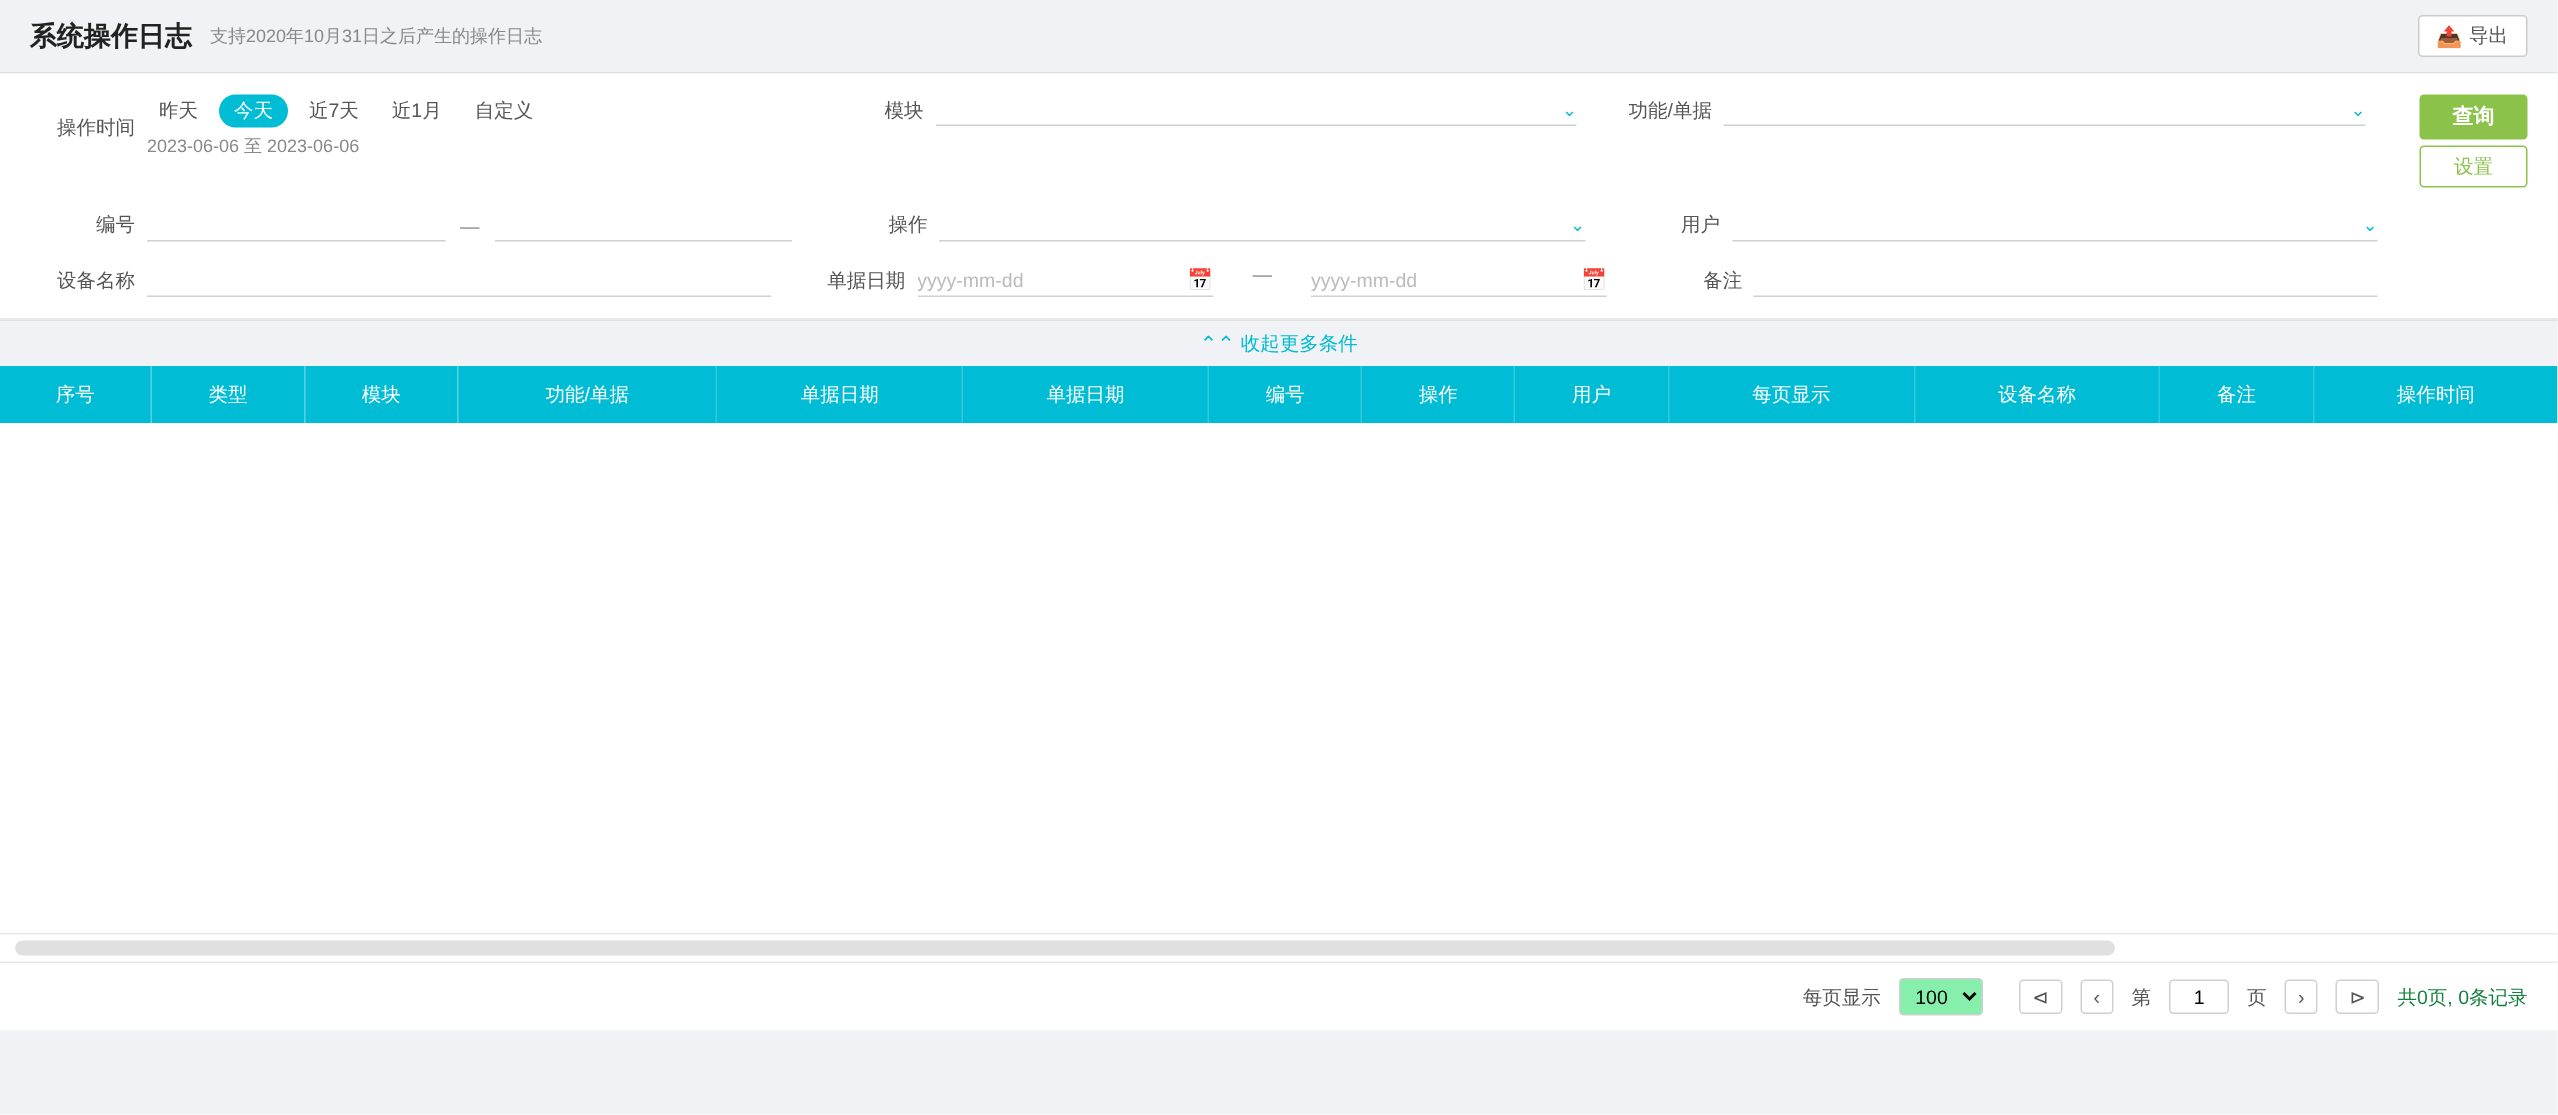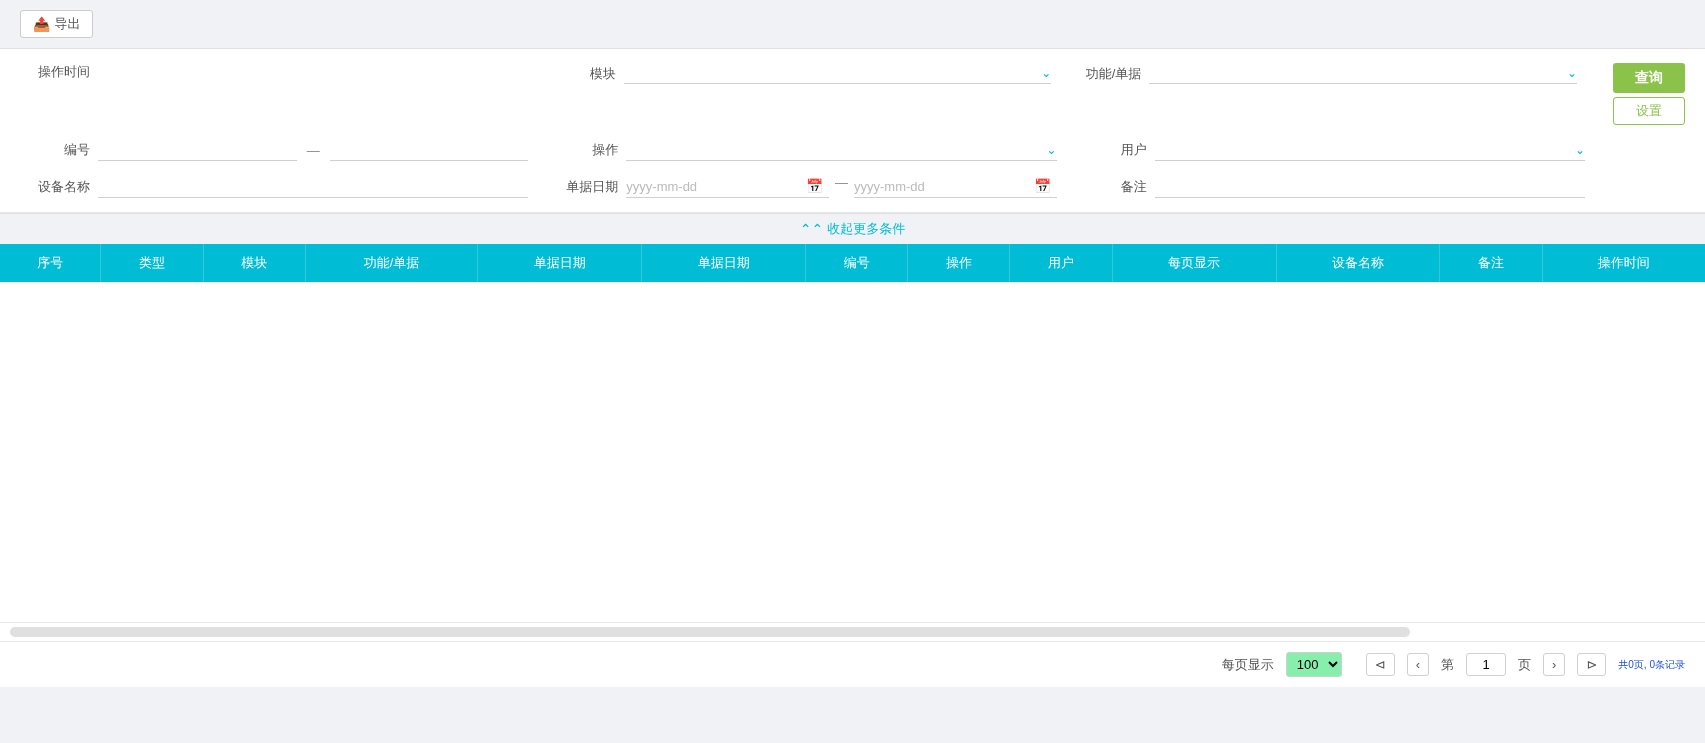--- a/index.html
+++ b/index.html
@@ -118,43 +118,57 @@
     }
     .page-nav-btn {
       border: 1px solid #d0d0d0; background: #fff; padding: 3px 8px;
       cursor: pointer; border-radius: 3px; color: #555; font-size: 13px;
     }
     .page-nav-btn:disabled { color: #ccc; cursor: default; }
     .page-input {
       width: 40px; border: 1px solid #d0d0d0; border-radius: 3px;
       text-align: center; padding: 3px; font-size: 13px;
     }
-    .page-total { font-size: 10px; color: #1d4ed8; }
+    .page-total { font-size: 13px; color: #15803d; }
     .filter-cell {
       display: flex; align-items: center;
     }
   </style>
 </head>
 <body>
 
 <div class="page-header">
+  <div style="display:flex;align-items:center;">
+    <span class="page-title">系统操作日志</span>
+    <span class="page-subtitle">支持2020年10月31日之后产生的操作日志</span>
+  </div>
   <button class="export-btn">
     <span style="font-size:14px;">📤</span>
     <span>导出</span>
   </button>
 </div>
 
 <div class="filter-area">
   <div style="display:flex;align-items:flex-start;">
     <div style="flex:1;">
 
       <div style="display:grid;grid-template-columns:1fr 1fr 1fr auto;gap:10px 20px;align-items:start;margin-bottom:14px;">
 
         <div class="filter-cell">
           <span class="filter-label">操作时间</span>
+          <div class="time-filter-area">
+            <div class="time-buttons">
+              <button class="time-btn">昨天</button>
+              <button class="time-btn active">今天</button>
+              <button class="time-btn">近7天</button>
+              <button class="time-btn">近1月</button>
+              <button class="time-btn">自定义</button>
+            </div>
+            <div class="time-range-text">2023-06-06 至 2023-06-06</div>
+          </div>
         </div>
 
         <div class="filter-cell">
           <span class="filter-label">模块</span>
           <div class="filter-select-wrap" style="flex:1;">
             <span class="select-text"></span>
             <span class="chevron">⌄</span>
           </div>
         </div>
 
@@ -204,21 +218,21 @@
 
       <div style="display:grid;grid-template-columns:1fr 1fr 1fr auto;gap:10px 20px;align-items:center;">
 
         <div class="filter-cell">
           <span class="filter-label">设备名称</span>
           <input class="filter-input" style="flex: 1 1 0%;">
         </div>
 
         <div class="filter-cell">
           <span class="filter-label">单据日期</span>
-          <div style="display:flex;flex:1;gap:0;">
+          <div style="display:flex;flex:1;gap:20px;">
             <div class="date-input-wrap" style="flex:1;">
               <input placeholder="yyyy-mm-dd" style="">
               <span class="cal-icon">📅</span>
             </div>
             <span class="dash">—</span>
             <div class="date-input-wrap" style="flex:1;">
               <input placeholder="yyyy-mm-dd" style="">
               <span class="cal-icon">📅</span>
             </div>
           </div>

